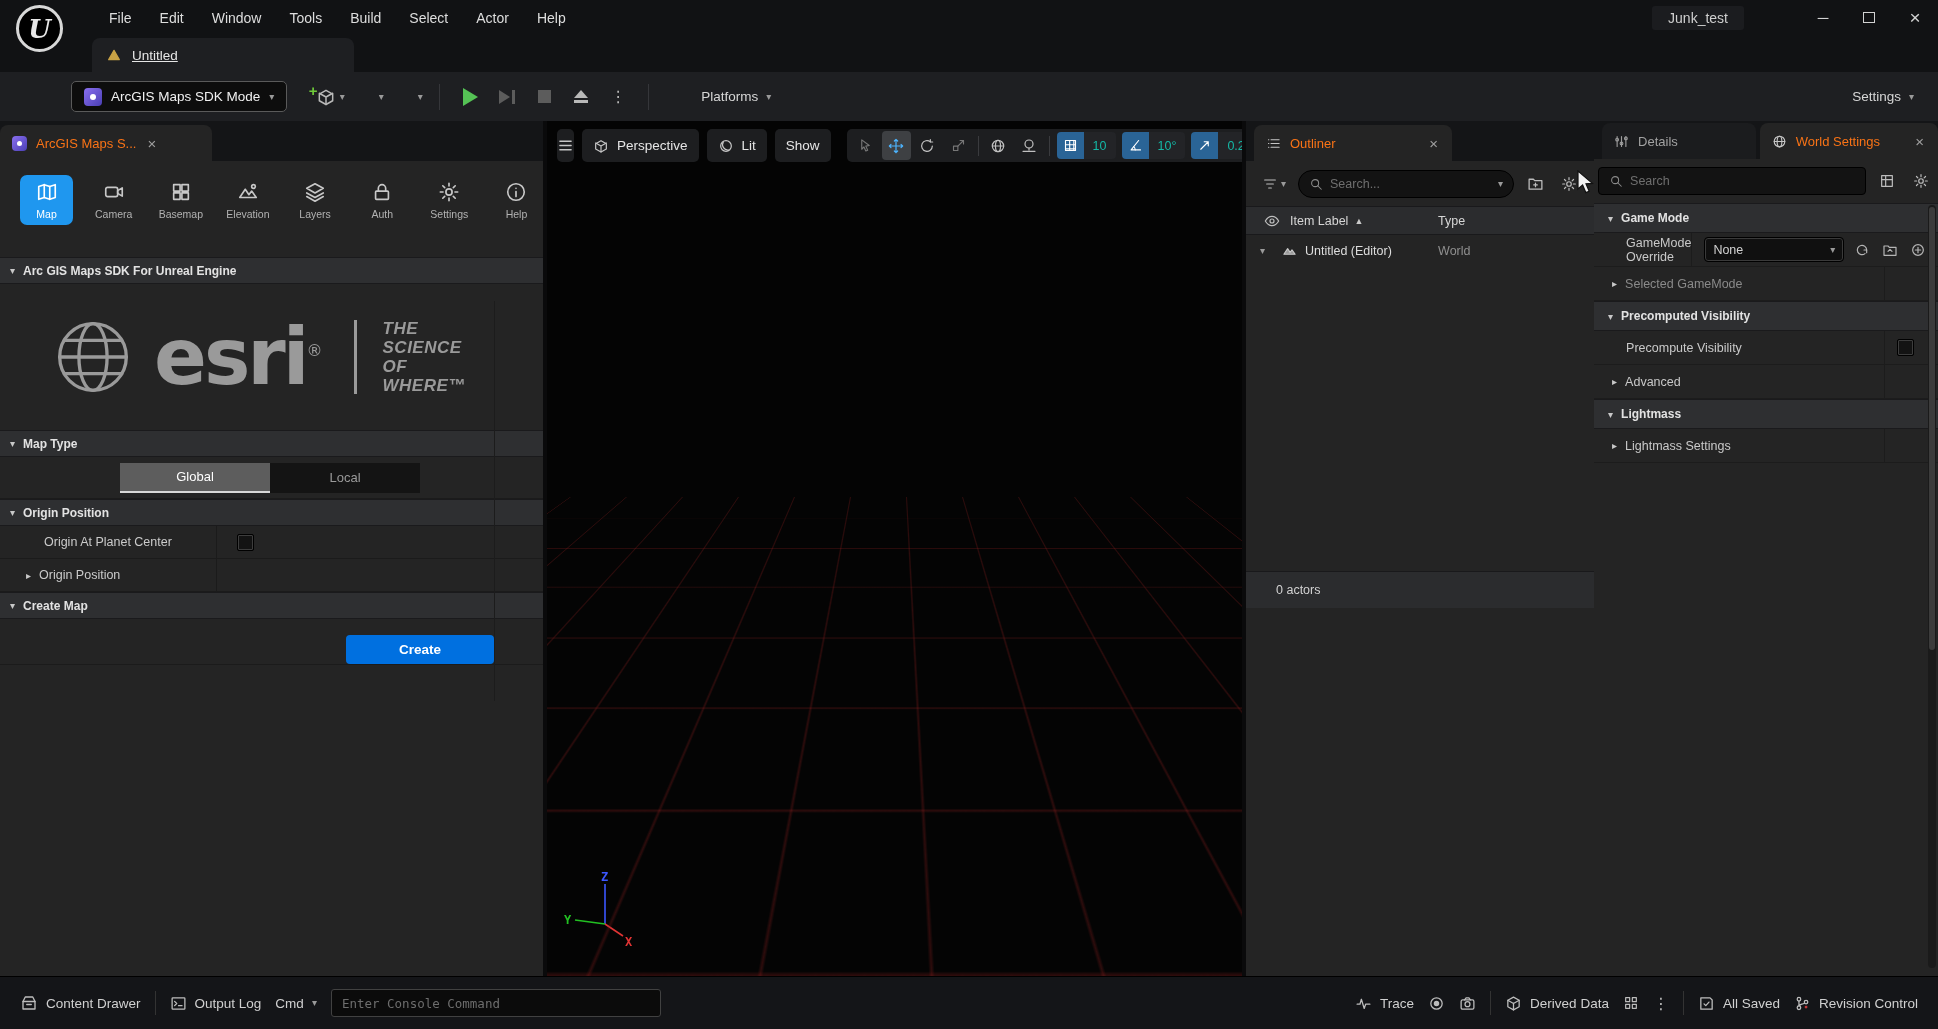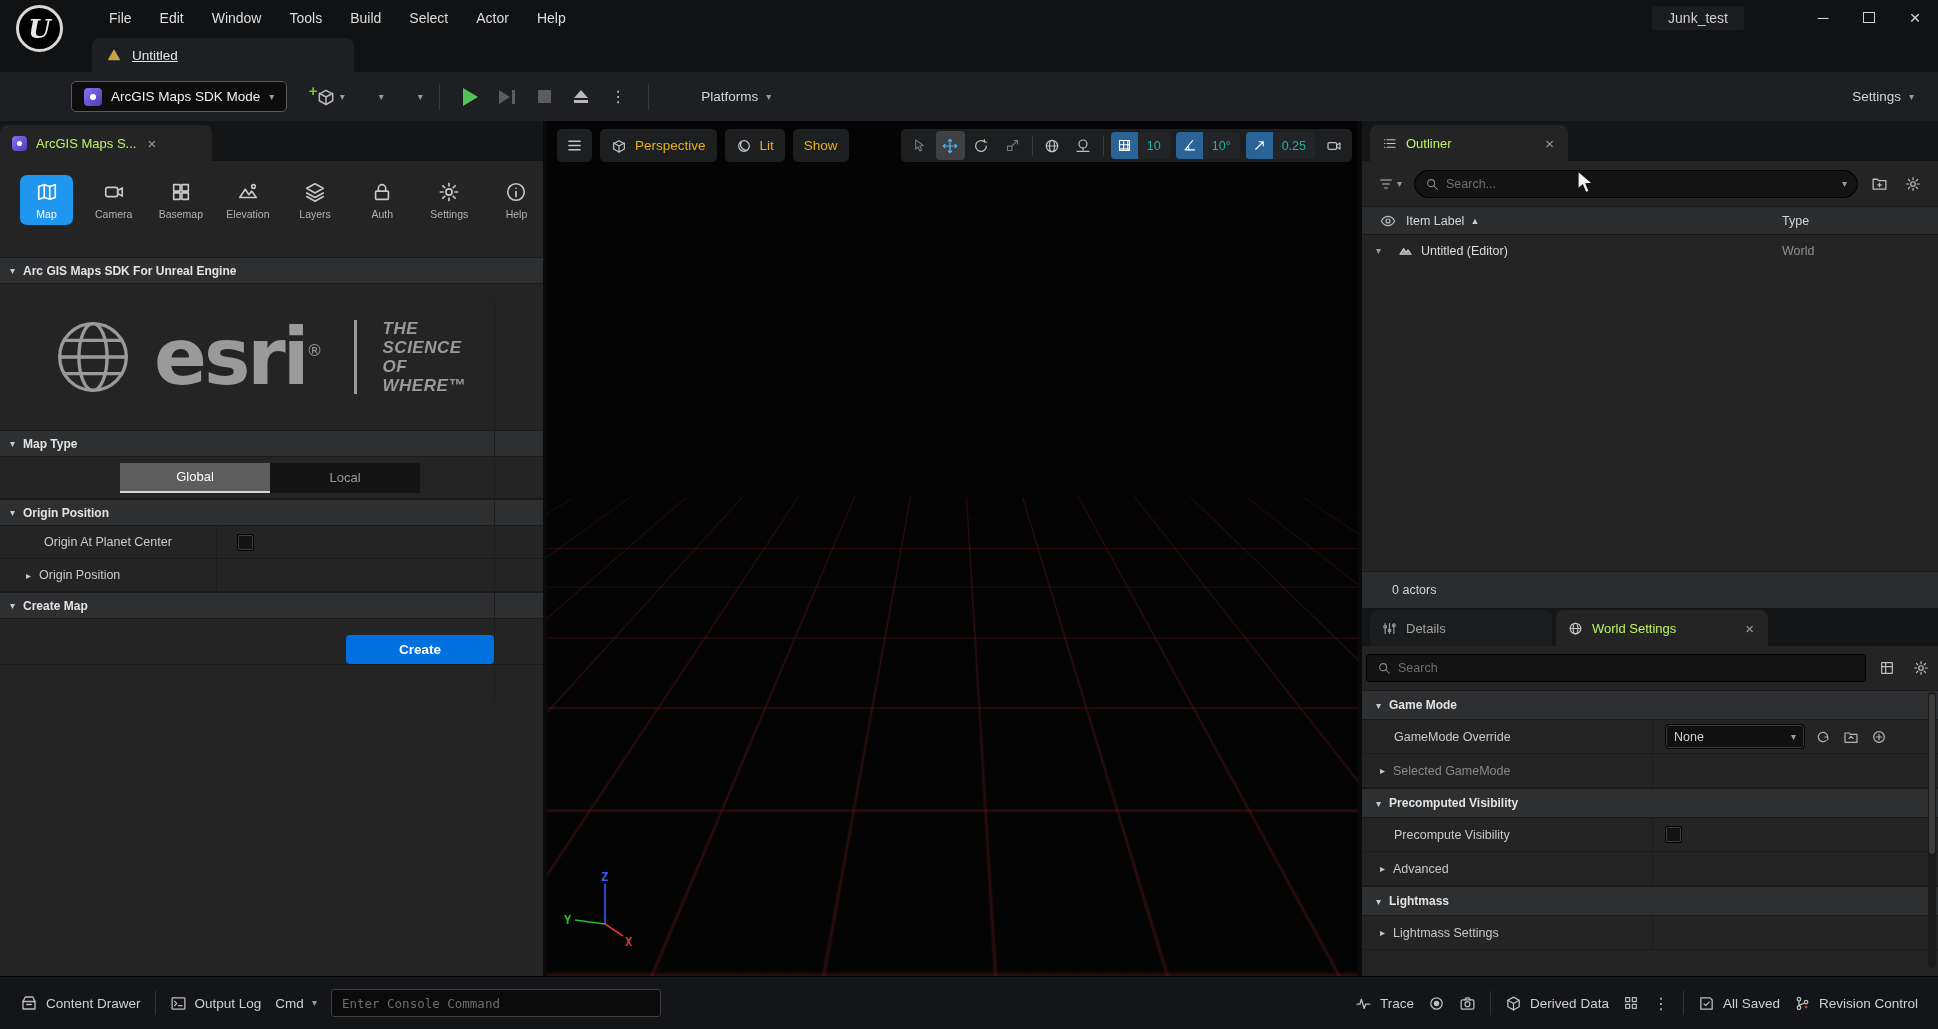--- a/index.html
+++ b/index.html
@@ -47,21 +47,21 @@
 
   
   .main { flex:1; display:flex; min-height:0; background:#060607; }
 
   
   .left-panel { width:547px; flex:0 0 auto; display:flex; flex-direction:column; background:#242424; border-right:4px solid #0a0a0b; }
   .panel-tabbar { height:40px; background:#141517; display:flex; align-items:flex-end; flex:0 0 auto; }
   .panel-tab { height:36px; background:#242424; border-radius:8px 8px 0 0; display:flex; align-items:center; gap:9px; padding:0 12px; }
   .panel-tab.inactive { background:#1b1c1e; color:#9b9b9b; }
   .tab-close { color:#9f9f9f; font-size:15px; padding:0 2px; }
-  .tab-label { font-size:13px; color:#bef264; white-space:nowrap; }
+  .tab-label { font-size:13px; color:#f97316; white-space:nowrap; }
   .panel-tab.inactive .tab-label { color:#a2a2a2; }
 
   .arcgis-body { flex:1; position:relative; display:flex; flex-direction:column; overflow:hidden; }
   .col-line { position:absolute; left:494px; top:140px; height:400px; width:1px; background:#1c1c1c; }
 
   .tools-row { display:flex; gap:14px; padding:14px 0 10px 20px; }
   .tool { width:55px; display:flex; flex-direction:column; align-items:center; gap:5px; padding:6px 2px 5px; border-radius:7px; }
   .tool .t-label { font-size:10.5px; color:#b2b2b2; }
   .tool svg { stroke:#c8c8c8; }
   .tool.selected { background:#1f97ef; }
@@ -98,40 +98,40 @@
   .panel-fill { flex:1; background:#242424; }
 
   
   .viewport { flex:1; position:relative; background:#040404; overflow:hidden; border-right:4px solid #0a0a0b; }
   .vp-gridwrap { position:absolute; inset:0; overflow:hidden; }
   .vp-grid { position:absolute; left:-45%; right:-45%; top:44%; height:130%;
     background-image:repeating-linear-gradient(0deg,rgba(140,28,28,.30) 0 1px,transparent 1px 56px),
                      repeating-linear-gradient(90deg,rgba(140,28,28,.30) 0 1px,transparent 1px 56px);
     transform:perspective(520px) rotateX(66deg); transform-origin:50% 0; }
   .vp-topbar { position:absolute; top:8px; left:10px; right:6px; display:flex; align-items:center; gap:8px; }
-  .vp-pill { height:33px; background:rgba(32,33,35,.92); border-radius:5px; display:flex; align-items:center; gap:8px; padding:0 11px; color:#eab308; font-size:13.5px; }
+  .vp-pill { height:33px; background:rgba(32,33,35,.92); border-radius:5px; display:flex; align-items:center; gap:8px; padding:0 11px; color:#e5e5e5; font-size:13.5px; }
   .vp-pill svg { stroke:#c6c6c6; }
   .vp-sq { width:35px; justify-content:center; padding:0; }
   .vp-spacer { flex:1; }
   .vp-toolgroup { height:33px; background:rgba(32,33,35,.92); border-radius:5px; display:flex; align-items:center; padding:0 4px; gap:2px; }
   .vp-tool { width:29px; height:29px; border-radius:4px; display:flex; align-items:center; justify-content:center; }
   .vp-tool svg { stroke:#c0c0c0; }
   .vp-tool.dim svg { stroke:#777; }
   .vp-tool.active { background:#3e4043; }
   .vp-tool.active svg { stroke:#4db4ff; }
   .vg-sep { width:1px; height:20px; background:#3a3b3e; margin:0 3px; }
   .snap { display:flex; align-items:center; height:27px; border-radius:4px; overflow:hidden; margin:0 2px; }
   .snap-icon { width:27px; height:27px; background:#2a6496; display:flex; align-items:center; justify-content:center; }
   .snap-icon svg { stroke:#fff; }
   .snap-val { height:27px; background:#232427; color:#14b8a6; font-size:12.5px; display:flex; align-items:center; padding:0 9px; }
   .axis-gizmo { position:absolute; left:16px; bottom:22px; }
   .axis-gizmo text { font-size:12px; font-weight:bold; font-family:"DejaVu Sans Mono",monospace; }
 
   
-  .right-panel { width:576px; flex:0 0 auto; display:flex; flex-direction:column; background:#242424; }
+  .right-panel { width:692px; flex:0 0 auto; display:flex; flex-direction:row; background:#242424; }
   .outliner { height:487px; display:flex; flex-direction:column; flex:0 0 auto; }
   .searchrow { height:45px; display:flex; align-items:center; gap:8px; padding:0 12px; flex:0 0 auto; }
   .filter-btn { display:flex; align-items:center; gap:3px; padding:0 4px; }
   .searchbox { flex:1; height:28px; background:#131313; border:1px solid #000; border-radius:14px; display:flex; align-items:center; padding:0 10px; gap:7px; }
   .searchbox input { flex:1; background:transparent; border:none; outline:none; color:#cfcfcf; font-size:12.5px; font-family:"Liberation Sans",sans-serif; }
   .searchbox input::placeholder { color:#6f6f6f; }
   .sq-icon { width:26px; height:26px; display:flex; align-items:center; justify-content:center; }
   .ol-colhdr { height:29px; background:#2b2c2e; border-top:1px solid #19191b; border-bottom:1px solid #19191b;
                display:flex; align-items:center; padding-left:18px; gap:10px; flex:0 0 auto; }
   .colhdr-label { font-size:12.5px; color:#d6d6d6; display:flex; align-items:center; gap:6px; flex:1; }

